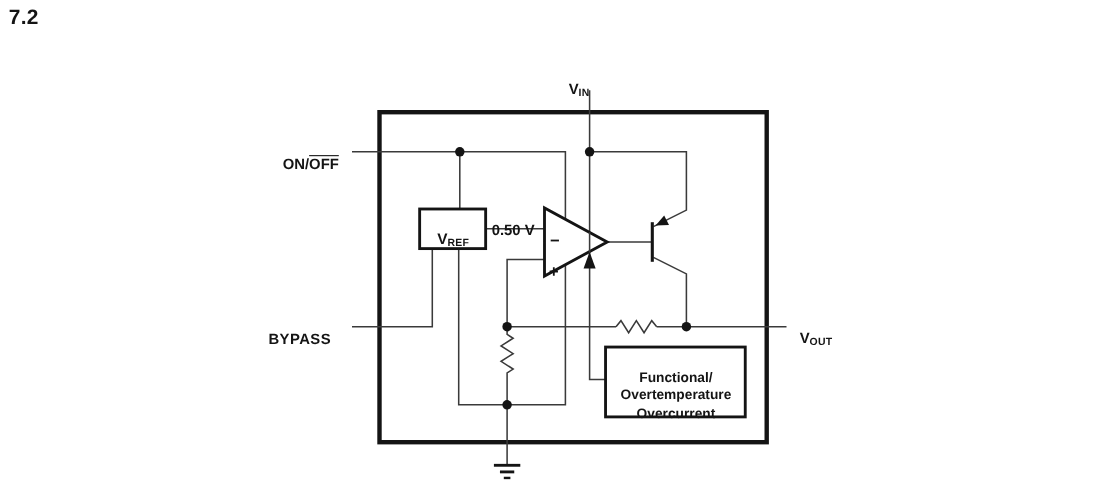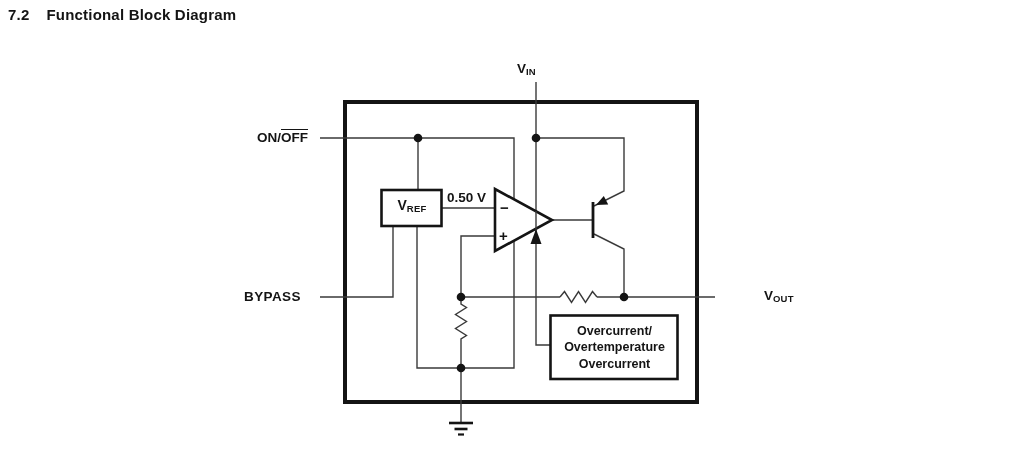--- a/index.html
+++ b/index.html
@@ -7,49 +7,48 @@
     --ink:#141414;
     --bg:#ffffff;
   }
   html,body{margin:0;padding:0;background:var(--bg);}
   #stage{
     position:relative;width:1016px;height:449px;background:var(--bg);
     font-family:"Liberation Sans",sans-serif;color:var(--ink);overflow:hidden;
   }
   .title-row{
     position:absolute;left:8px;top:6px;display:flex;gap:17px;
-    font-size:15px;font-weight:bold;letter-spacing:.2px;
+    font-size:19px;font-weight:bold;letter-spacing:.2px;
   }
   svg{position:absolute;left:0;top:0;}
   .wire{stroke:var(--wire);stroke-width:1.4;fill:none;}
   .thick{stroke:var(--ink);fill:none;}
   .fill-ink{fill:var(--ink);stroke:none;}
   .whitebox{fill:var(--bg);}
-  .lbl{position:absolute;font-weight:bold;color:var(--ink);white-space:nowrap;}
+  .lbl{position:absolute;font-weight:bold;color:var(--ink);white-space:nowrap;margin-top:12px;}
   .pin{font-size:13.5px;}
   .pin-sub{font-size:9.5px;vertical-align:-2px;letter-spacing:.2px;}
   .ov{text-decoration:overline;}
   .vref-label{
     left:382px;top:190px;width:60px;height:31px;display:flex;
     align-items:center;justify-content:center;font-size:14px;
   }
   .prot-label{
     left:551px;top:316px;width:127px;height:63px;display:flex;flex-direction:column;
     align-items:center;justify-content:center;font-size:12.5px;line-height:1.3;text-align:center;
   }
   .sign{font-size:15px;line-height:15px;}
 </style>
 </head>
 <body>
 
 <div id="stage">
 
   <div class="title-row">
     <span>7.2</span>
-    <span>Functional Block Diagram</span>
   </div>
 
   <svg width="1016" height="449" viewBox="0 0 1016 449">
 
     <rect x="345" y="102" width="352" height="300" class="thick" stroke-width="4"></rect>
 
     <polyline class="wire" points="320,138 514,138 514,201"></polyline>
 
     <line class="wire" x1="418" y1="138" x2="418" y2="190"></line>
 
@@ -106,30 +105,30 @@
   <div class="lbl pin" style="left:517px;top:61px;">
     <span>V</span><span class="pin-sub">IN</span>
   </div>
 
   <div class="lbl pin" style="left:257px;top:130px;">
     <span>ON/</span><span class="ov">OFF</span>
   </div>
 
   <div class="lbl pin" style="left:244px;top:289px;letter-spacing:.4px;">BYPASS</div>
 
-  <div class="lbl pin" style="left:764px;top:288px;">
+  <div class="lbl pin" style="left:727px;top:288px;">
     <span>V</span><span class="pin-sub">OUT</span>
   </div>
 
   <div class="lbl vref-label">
     <span><span>V</span><span class="pin-sub">REF</span></span>
   </div>
 
   <div class="lbl prot-label">
-    <span>Overcurrent/</span>
+    <span>Functional/</span>
     <span>Overtemperature</span>
     <span>Overcurrent</span>
   </div>
 
   <div class="lbl pin" style="left:447px;top:190px;">0.50 V</div>
 
   <div class="lbl sign" style="left:500px;top:200px;">−</div>
 
   <div class="lbl sign" style="left:499px;top:228px;">+</div>
 

